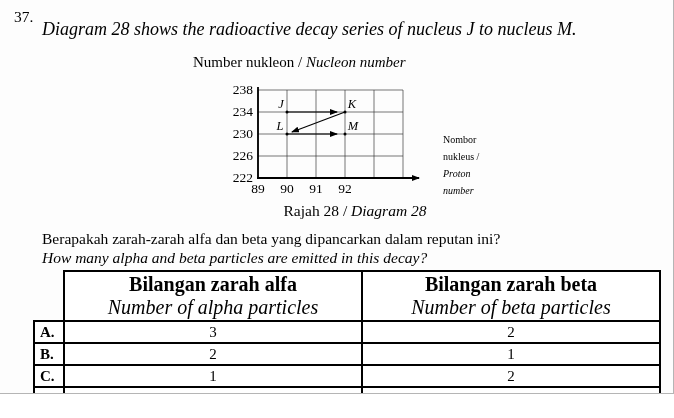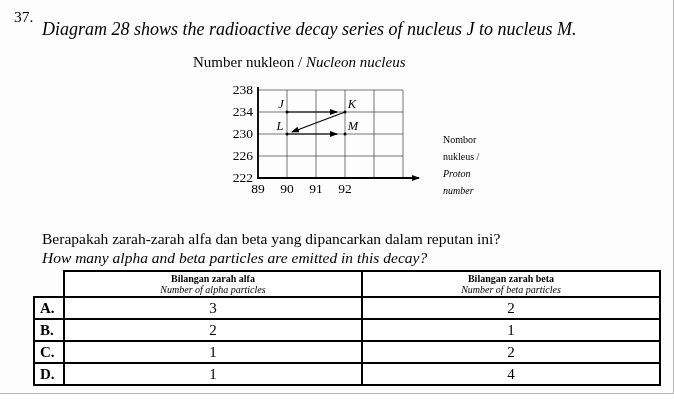--- a/index.html
+++ b/index.html
@@ -22,37 +22,37 @@
   .graph text{ font-family:"Liberation Serif","DejaVu Serif",serif; font-size:13.5px; fill:#000; }
   .graph text.pt { font-size:12.5px; font-style:italic; }
   .xlabel    { position:absolute; left:443px; top:131px; font-size:10px; line-height:17px; }
   .xlabel .it{ font-style:italic; }
   .caption   { position:absolute; left:250px; top:202px; width:210px; text-align:center; font-size:15.5px; }
   .prompt-ms { position:absolute; left:42px;  top:230px; font-size:15.5px; white-space:nowrap; }
   .prompt-en { position:absolute; left:42px;  top:249px; font-size:15.5px; font-style:italic; white-space:nowrap; }
   table.options { position:absolute; left:33px; top:270px; width:628px; border-collapse:collapse; table-layout:fixed; }
   .options th, .options td { border:2px solid #000; background:#fff; }
   .options td.corner { border:none; background:transparent; width:30px; }
-  .options th { font-size:10px; padding:1px 0; font-weight:normal; vertical-align:middle; }
+  .options th { font-size:20px; padding:1px 0; font-weight:normal; vertical-align:middle; }
   .options .h-ms { font-weight:bold; text-align:center; }
   .options .h-en { font-style:italic; text-align:center; }
   .options td.letter { width:30px; font-weight:bold; padding-left:5px; font-size:15px; height:22px; }
   .options td.val { text-align:center; font-size:15px; height:22px; }
 </style>
 </head>
 <body>
 
 <div class="page">
 
   <div class="qnum">37.</div>
 
 
   <div class="stmt-en">Diagram 28 shows the radioactive decay series of nucleus J to nucleus M.</div>
 
-  <div class="axis-title"><span>Number nukleon / </span><i>Nucleon nucleus</i></div>
+  <div class="axis-title"><span>Number nukleon / </span><i>Nucleon number</i></div>
 
   <svg class="graph" width="240" height="140" viewBox="0 0 240 140">
     <defs>
       <marker id="ah" viewBox="0 0 8 8" refX="7" refY="3" markerWidth="8" markerHeight="8" orient="auto" markerUnits="userSpaceOnUse">
         <path d="M0,0 L8,3 L0,6 Z"></path>
       </marker>
     </defs>
 
     <g stroke="#3a3a3a" stroke-width="0.7" fill="none">
       <path d="M38,18 V106 M67,18 V106 M96,18 V106 M125,18 V106 M154,18 V106 M183,18 V106 M38,18 H183 M38,40 H183 M38,62 H183 M38,84 H183 M38,106 H183"></path>
@@ -99,20 +99,21 @@
     </g>
   </svg>
 
   <div class="xlabel">
     <div>Nombor</div>
     <div>nukleus /</div>
     <div class="it">Proton</div>
     <div class="it">number</div>
   </div>
 
+  <div class="caption"><span>Rajah 28 / </span><i>Diagram 28</i></div>
 
   <div class="prompt-ms">Berapakah zarah-zarah alfa dan beta yang dipancarkan dalam reputan ini?</div>
   <div class="prompt-en">How many alpha and beta particles are emitted in this decay?</div>
 
   <table class="options">
     <tbody>
       <tr>
         <td class="corner"></td>
         <th>
           <div class="h-ms">Bilangan zarah alfa</div>

